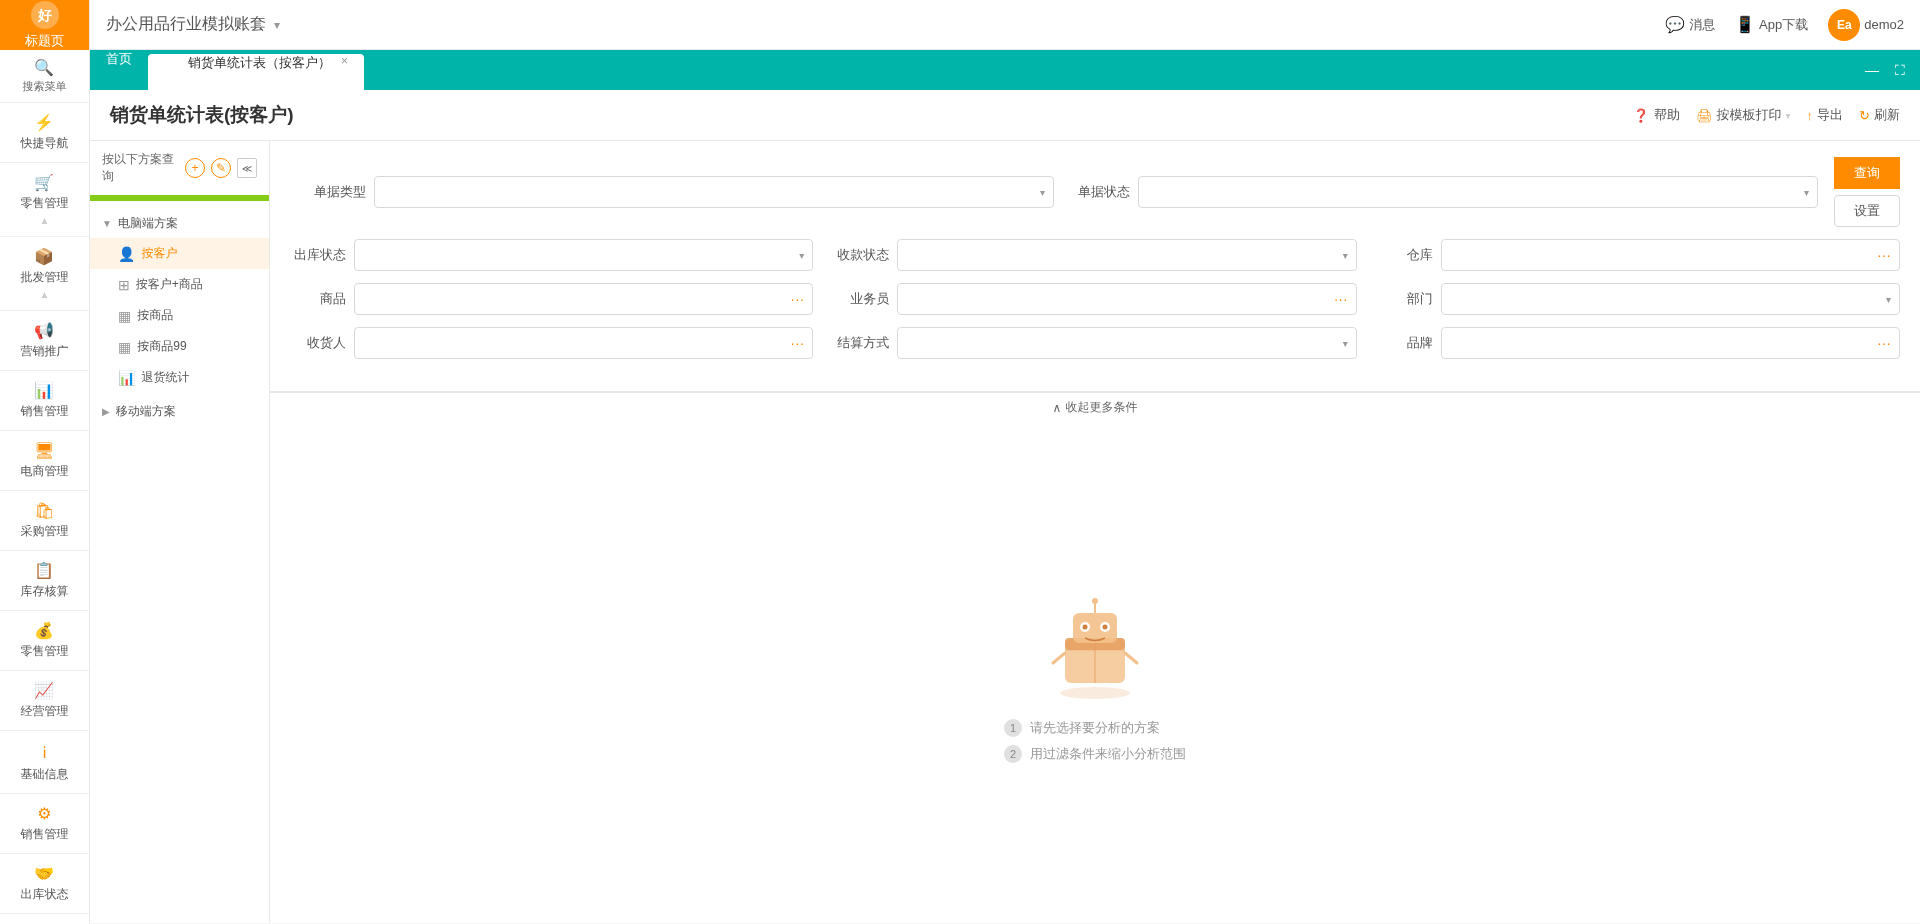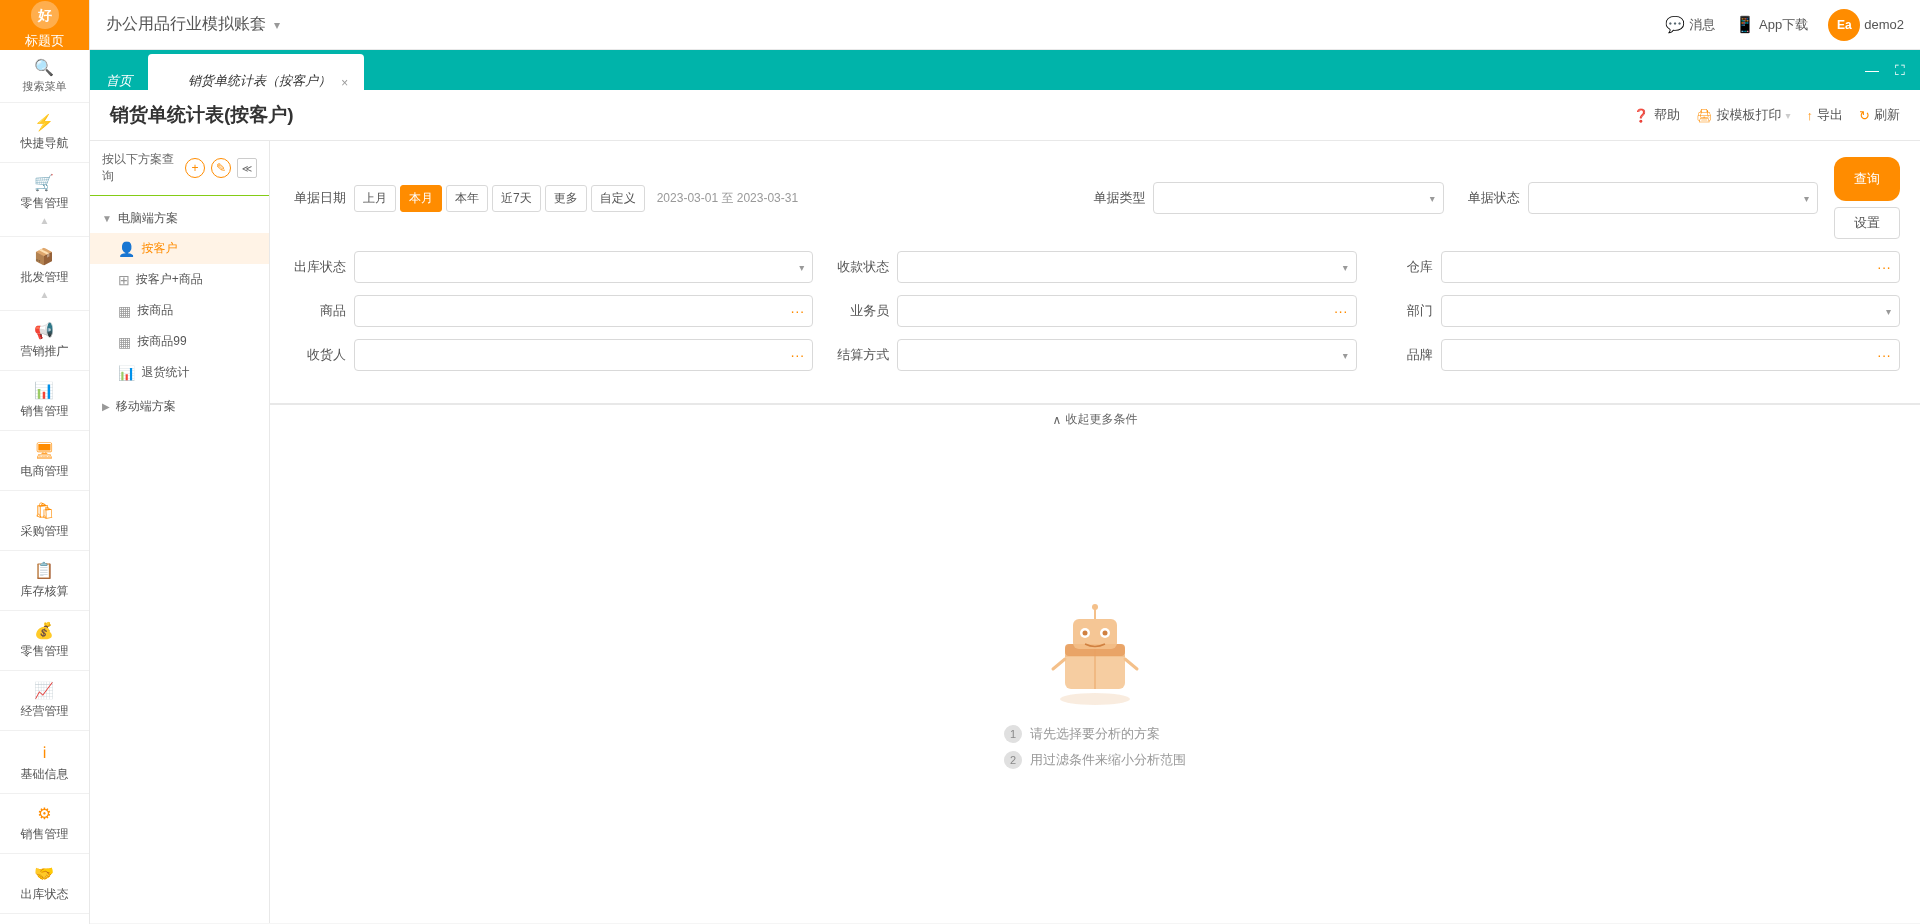--- a/index.html
+++ b/index.html
@@ -123,27 +123,26 @@
     .tab-bar {
       height: 40px;
       background: #00b4aa;
       display: flex;
       align-items: center;
       flex-shrink: 0;
     }
     .tab {
       height: 40px;
       display: flex;
-      align-items: flex-end;
+      align-items: flex-start;
       padding: 0 16px;
       font-size: 13px;
       cursor: pointer;
       position: relative;
       gap: 6px;
-      font-style: italic;
     }
     .tab.home {
       color: white;
       font-size: 13px;
     }
     .tab.active {
       background: white;
       color: #333;
       border-radius: 4px 4px 0 0;
       margin-top: 4px;
@@ -226,21 +225,21 @@
       flex-shrink: 0;
       overflow-y: auto;
     }
     .filter-panel-header {
       padding: 10px 12px;
       font-size: 12px;
       color: #666;
       display: flex;
       align-items: center;
       justify-content: space-between;
-      border-bottom: 1px solid #84cc16;
+      border-bottom: 6px solid #84cc16;
     }
     .filter-panel-header-icons {
       display: flex;
       gap: 6px;
     }
     .filter-icon-btn {
       width: 20px;
       height: 20px;
       border-radius: 50%;
       display: flex;
@@ -382,25 +381,25 @@
       display: flex;
       flex-direction: column;
       gap: 6px;
       margin-left: 16px;
       flex-shrink: 0;
     }
     .btn-query {
       background: #ff8c00;
       color: white;
       border: none;
-      border-radius: 12px;
+      border-radius: 0;
       padding: 6px 20px;
       font-size: 13px;
       cursor: pointer;
-      height: 44px;
+      height: 32px;
       text-align: center;
     }
     .btn-setting {
       background: white;
       color: #555;
       border: 1px solid #d9d9d9;
       border-radius: 4px;
       padding: 6px 14px;
       font-size: 13px;
       cursor: pointer;
@@ -653,34 +652,20 @@
             </div>
           </div>
         </div>
       </div>
 
       <div class="right-panel">
 
         <div class="filter-form">
 
           <div class="filter-row">
-            <div class="filter-field" style="flex:2.2;">
-              <span class="filter-label">单据日期</span>
-              <div style="display:flex;flex-direction:column;flex:1;">
-                <div class="date-quick-btns">
-                  <div class="date-btn">上月</div>
-                  <div class="date-btn active">本月</div>
-                  <div class="date-btn">本年</div>
-                  <div class="date-btn">近7天</div>
-                  <div class="date-btn">更多</div>
-                  <div class="date-btn">自定义</div>
-                  <span class="date-range-text">2023-03-01 至 2023-03-31</span>
-                </div>
-              </div>
-            </div>
             <div class="field-separator"></div>
             <div class="filter-field">
               <span class="filter-label">单据类型</span>
               <div class="filter-control">
                 <span></span>
                 <span class="chevron">▾</span>
               </div>
             </div>
             <div class="field-separator"></div>
             <div class="filter-field">

